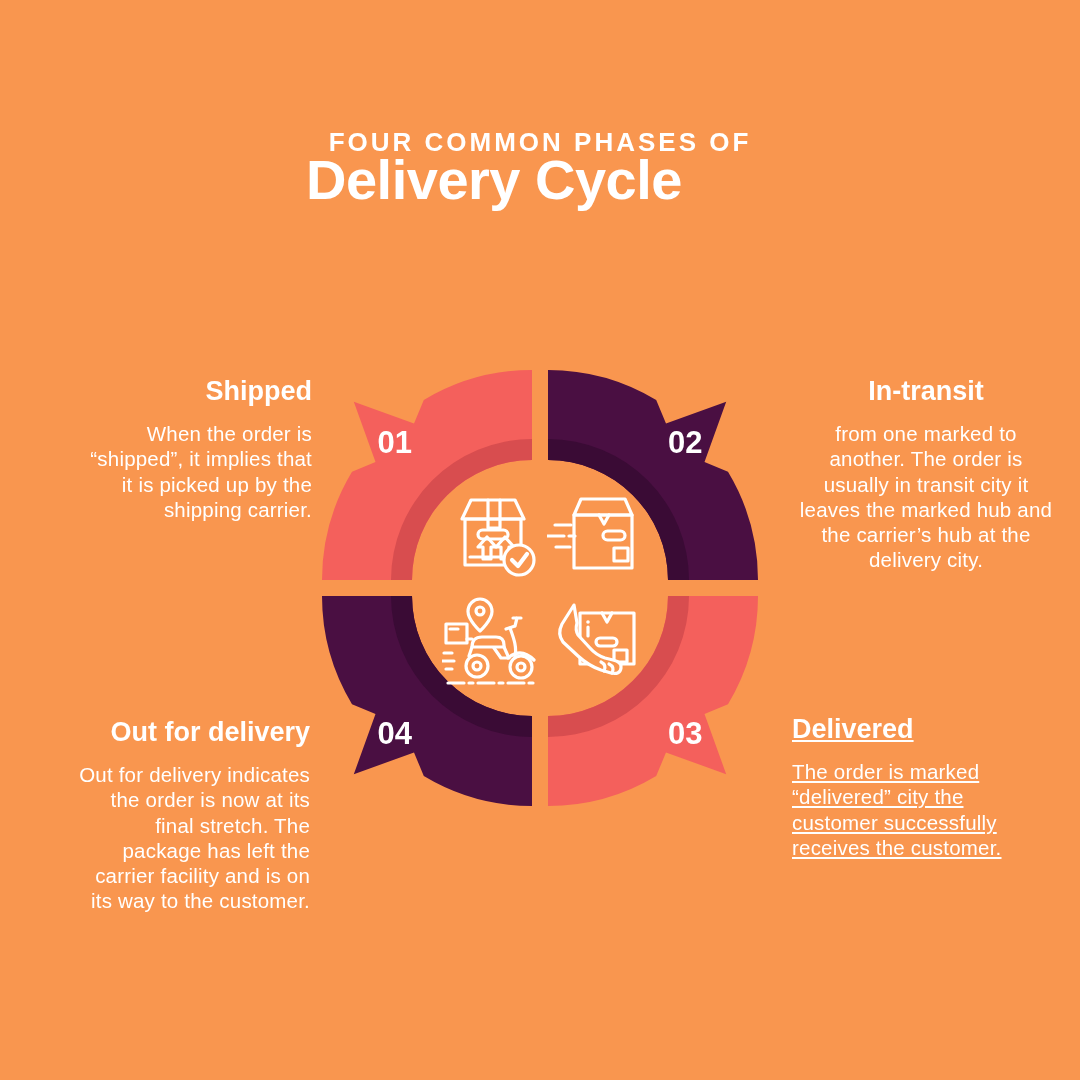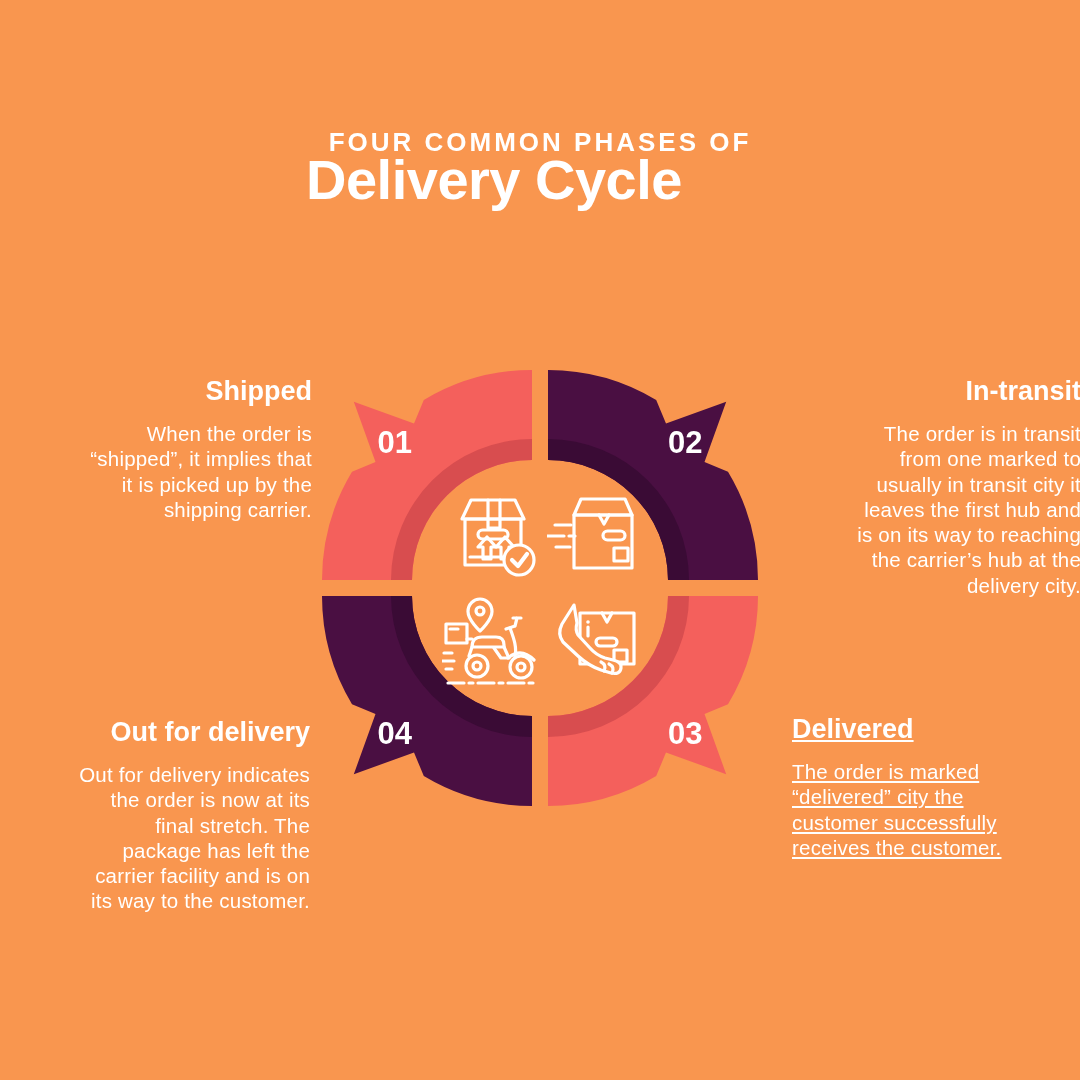--- a/index.html
+++ b/index.html
@@ -17,21 +17,21 @@
     color:var(--white);font-weight:700;font-size:26px;letter-spacing:3px;margin-top:23px;
   }
   .main-title{
     position:absolute;top:147px;left:0;width:988px;text-align:center;
     color:var(--white);font-weight:700;font-size:56px;letter-spacing:-0.5px;
   }
   .phase{position:absolute;color:var(--white);}
   .phase h2{font-size:27px;font-weight:700;margin:0 0 15px 0;line-height:30px;}
   .phase .line{font-size:20.5px;line-height:25.3px;letter-spacing:0.2px;}
   #phase-shipped{top:376px;right:768px;width:330px;text-align:right;}
-  #phase-in-transit{top:376px;left:771px;width:310px;text-align:right;}
+  #phase-in-transit{top:376px;left:771px;width:310px;text-align:center;}
   #phase-out{top:717px;right:770px;width:340px;text-align:right;}
   #phase-delivered{top:714px;left:792px;width:310px;text-align:left;text-decoration:underline;}
 
   #cycle-svg{position:absolute;left:260px;top:308px;width:560px;height:560px;}
   #cycle-svg text{
     font-family:"Liberation Sans",sans-serif;font-weight:700;font-size:31px;fill:#fff;
   }
   .icon{position:absolute;width:100px;height:100px;}
   .icon path,.icon rect,.icon circle{
     stroke:#fff;stroke-width:3.2;fill:none;stroke-linecap:round;stroke-linejoin:round;
@@ -129,25 +129,24 @@
       <div class="line">When the order is</div>
       <div class="line">“shipped”, it implies that</div>
       <div class="line">it is picked up by the</div>
       <div class="line">shipping carrier.</div>
     </div>
 </div>
 
 <div class="phase" id="phase-in-transit">
   <h2>In-transit</h2>
   <div>
-      <div class="line">The order is in transit</div>
       <div class="line">from one marked to</div>
+      <div class="line">another. The order is</div>
       <div class="line">usually in transit city it</div>
-      <div class="line">leaves the first hub and</div>
-      <div class="line">is on its way to reaching</div>
+      <div class="line">leaves the marked hub and</div>
       <div class="line">the carrier’s hub at the</div>
       <div class="line">delivery city.</div>
     </div>
 </div>
 
 <div class="phase" id="phase-out">
   <h2>Out for delivery</h2>
   <div>
       <div class="line">Out for delivery indicates</div>
       <div class="line">the order is now at its</div>

